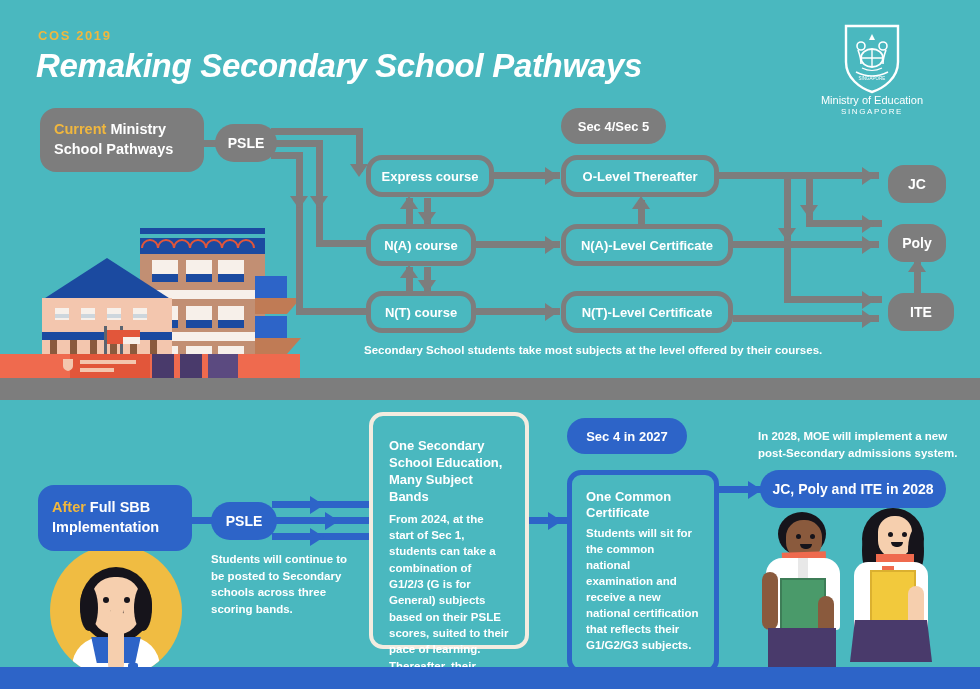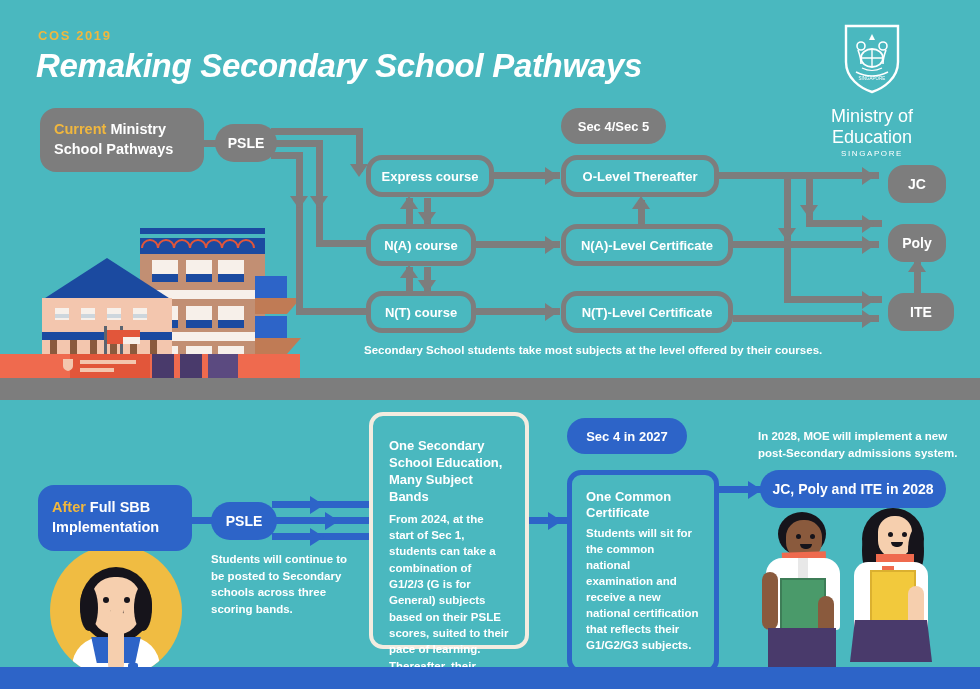--- a/index.html
+++ b/index.html
@@ -32,21 +32,21 @@
   .arw-d{border-top:13px solid #7d7d7d;border-left:9px solid transparent;border-right:9px solid transparent;}
   .arw-u{border-bottom:13px solid #7d7d7d;border-left:9px solid transparent;border-right:9px solid transparent;}
   .arw-rb{border-left:14px solid #2d64c8;border-top:9px solid transparent;border-bottom:9px solid transparent;}
 
   
   .kicker{position:absolute;left:38px;top:28px;color:#f0b73e;font-weight:bold;font-size:13px;letter-spacing:1.6px;}
   .title{position:absolute;left:36px;top:47px;color:#ffffff;font-weight:bold;font-size:33px;letter-spacing:-0.3px;font-style:italic;}
 
   
   .moe{position:absolute;left:808px;top:22px;width:128px;text-align:center;color:#ffffff;}
-  .moe-name{font-size:18px;margin-top:12px;}
+  .moe-name{font-size:11px;margin-top:0;}
   .moe-sub{font-size:8px;letter-spacing:1.6px;margin-top:1px;}
 
   
   .band{position:absolute;left:0;top:378px;width:980px;height:22px;background:#7d7d7d;}
   .bottombar{position:absolute;left:0;top:667px;width:980px;height:22px;background:#2d64c8;}
 
   
   .cap{position:absolute;color:#ffffff;font-weight:bold;}
 
   

